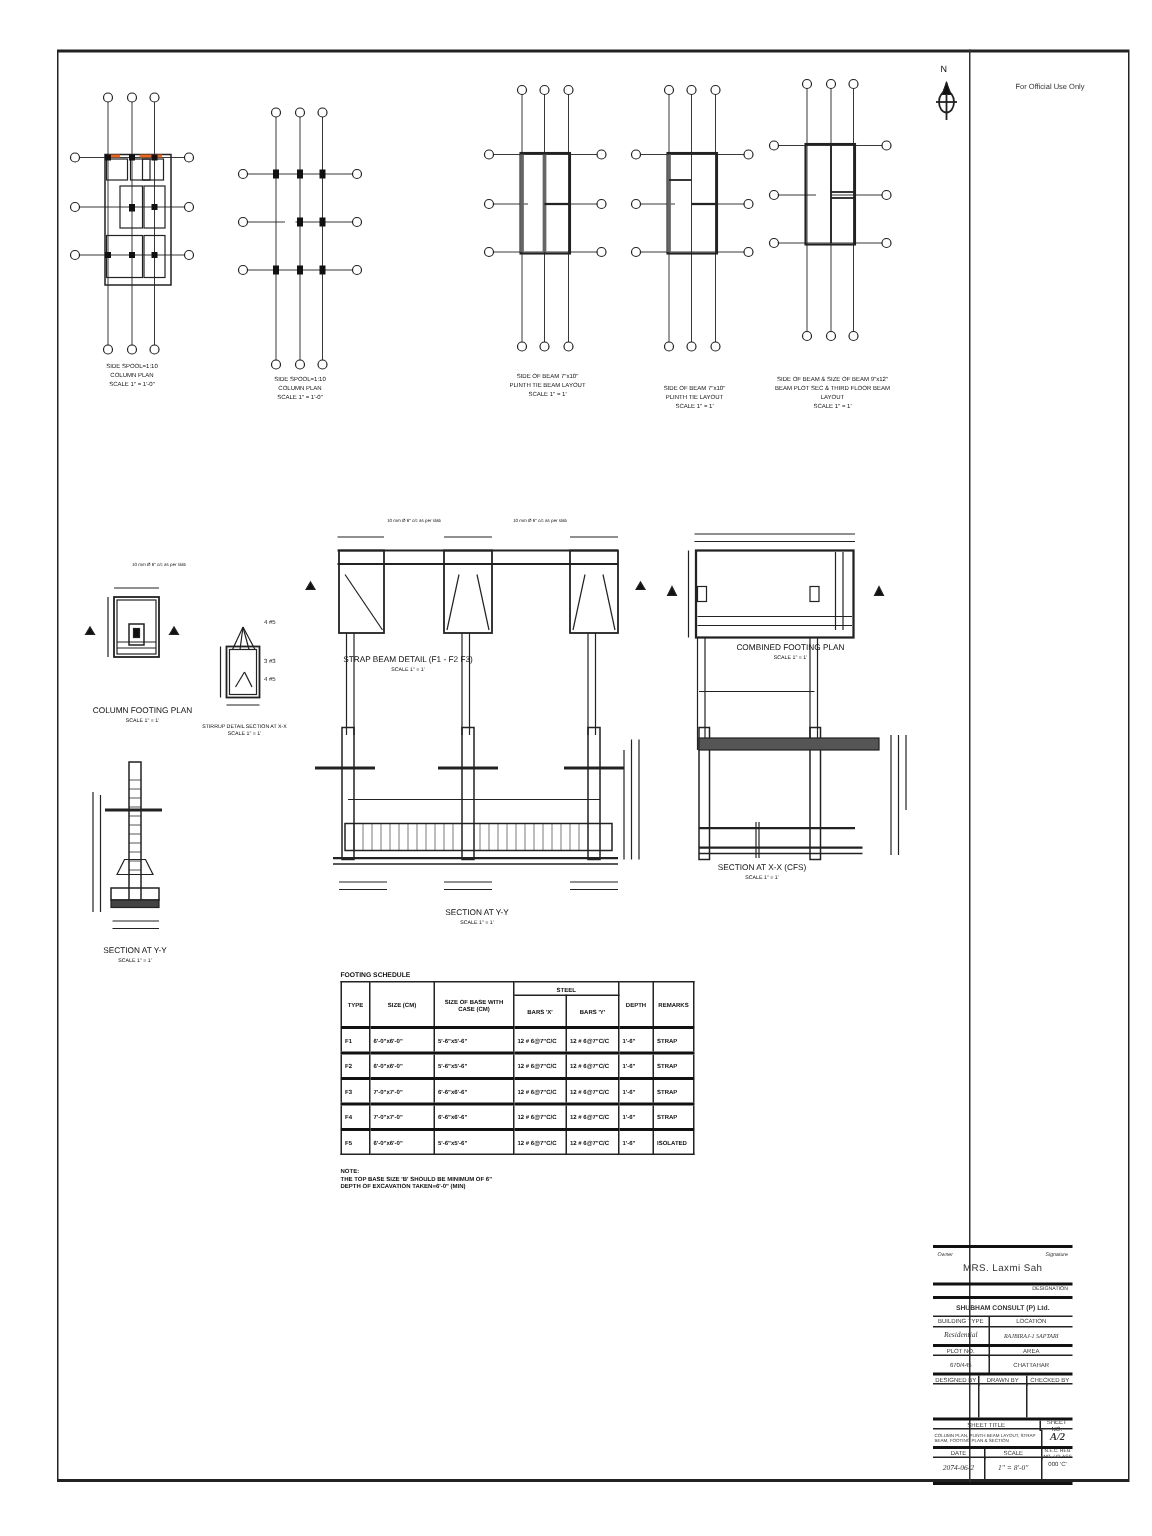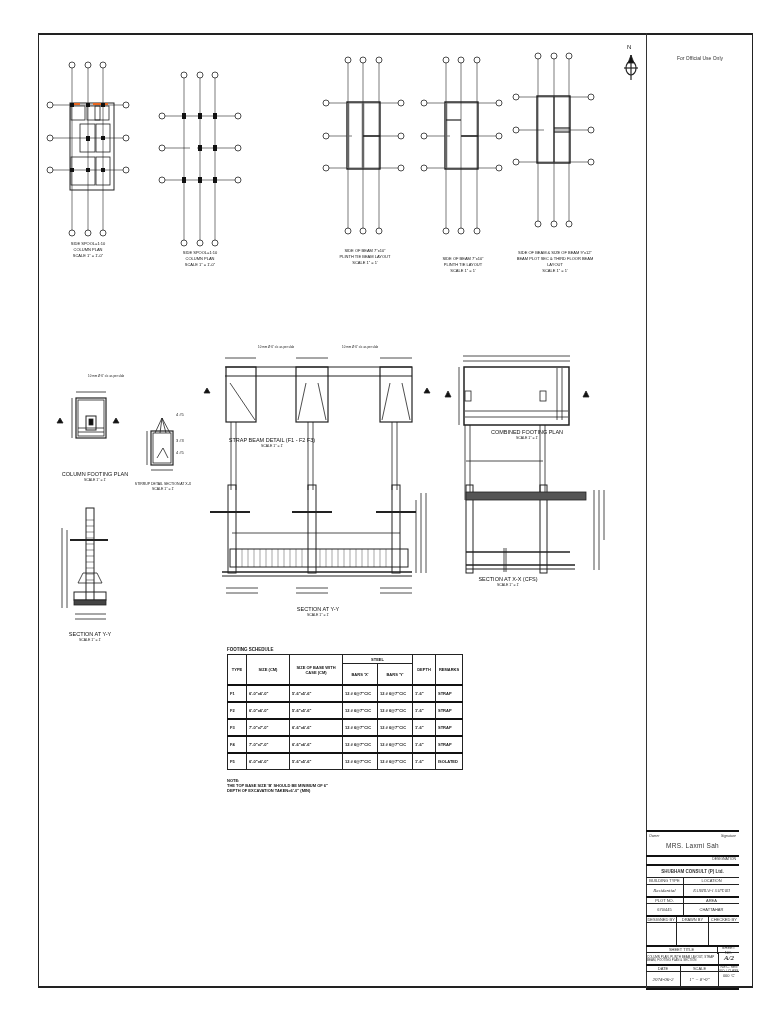--- a/index.html
+++ b/index.html
@@ -1,21 +1,21 @@
 <!DOCTYPE html>
 <html><head>
 <meta charset="utf-8">
 <style>
   html,body{margin:0;padding:0;background:#fff;}
   body{width:768px;height:1024px;position:relative;overflow:hidden;font-family:"Liberation Sans",sans-serif;color:#111;}
   .sheet{position:absolute;left:38px;top:33px;width:715px;height:955px;border:1.5px solid #222;border-top-width:2px;border-bottom-width:2px;box-sizing:border-box;}
   .draw{position:absolute;left:0;top:0;}
   .sidebar{position:absolute;left:646px;top:33px;width:107px;height:955px;border-left:1.5px solid #333;box-sizing:border-box;}
   .official{position:absolute;left:0;right:0;top:22px;text-align:center;font-size:5px;color:#333;}
-  .tb{position:absolute;left:646px;top:830px;width:93px;height:158px;font-size:4px;color:#333;}
+  .tb{position:absolute;left:622px;top:830px;width:93px;height:158px;font-size:4px;color:#333;}
   .tb .row{position:absolute;left:0;right:0;border-top:1px solid #222;display:flex;}
   .tb .cell{flex:1;border-left:1px solid #222;display:flex;align-items:center;justify-content:center;text-align:center;overflow:hidden;line-height:1.1;}
   .tb .cell:first-child{border-left:none;}
   .tb .thick{border-top:2px solid #111;}
   .owner-label{position:absolute;left:3px;top:2px;font-size:3.5px;font-style:italic;}
   .sig-label{position:absolute;right:3px;top:2px;font-size:3.5px;font-style:italic;}
   .owner-name{position:absolute;left:20px;top:10px;font-size:6.5px;letter-spacing:0.3px;}
   .it{font-family:"Liberation Serif",serif;font-style:italic;font-size:5px;}
   .sched{position:absolute;left:227px;top:647px;font-size:4px;}
   .sched table{border-collapse:collapse;}

